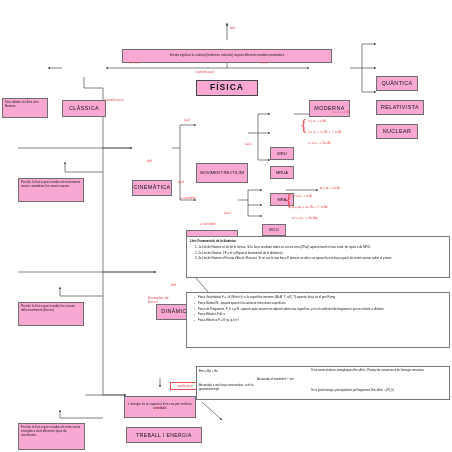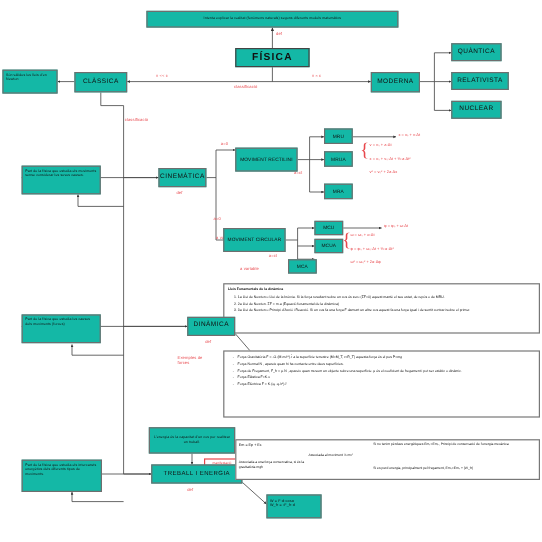--- a/index.html
+++ b/index.html
@@ -1,20 +1,20 @@
 <!DOCTYPE html>
 <html><head>
 <meta charset="utf-8">
 <style>
   html,body{margin:0;padding:0;background:#ffffff;}
   body{width:452px;height:452px;overflow:hidden;font-family:"Liberation Sans",sans-serif;color:#1a1a1a;}
   #canvas{position:relative;width:452px;height:452px;}
-  .box{position:absolute;border:1px solid #6e6e6e;background:#14b8a6;box-sizing:border-box;
+  .box{position:absolute;border:1px solid #6e6e6e;background:#f9a8d4;box-sizing:border-box;
        display:flex;align-items:center;justify-content:center;text-align:center;
-       font-size:3.6px;line-height:1.35;letter-spacing:.1px;padding:1px 2px;color:#111;}
+       font-size:3.6px;line-height:1.35;letter-spacing:.1px;padding:1px 2px;color:#111;margin-top:40px;}
   .box.left{justify-content:flex-start;text-align:left;align-items:flex-start;}
   .node{font-size:5.4px;letter-spacing:.4px;font-family:"Liberation Sans",sans-serif;}
   .node.big{font-size:8.5px;font-weight:bold;letter-spacing:1px;border-width:1.3px;border-color:#444;}
   .tiny{font-size:2.9px;line-height:1.3;}
   .lbl{position:absolute;color:#e8474c;font-size:3.4px;white-space:nowrap;letter-spacing:.1px;}
   .eq{position:absolute;color:#e8474c;font-size:3.3px;white-space:nowrap;}
   svg.wires{position:absolute;left:0;top:0;width:452px;height:452px;pointer-events:none;}
   .listbox{position:absolute;border:1px solid #777;background:#fff;box-sizing:border-box;padding:2px 3px;
            font-size:2.9px;line-height:1.45;text-align:left;color:#111;}
   .listbox ul{margin:0;padding-left:5px;list-style:none;}

